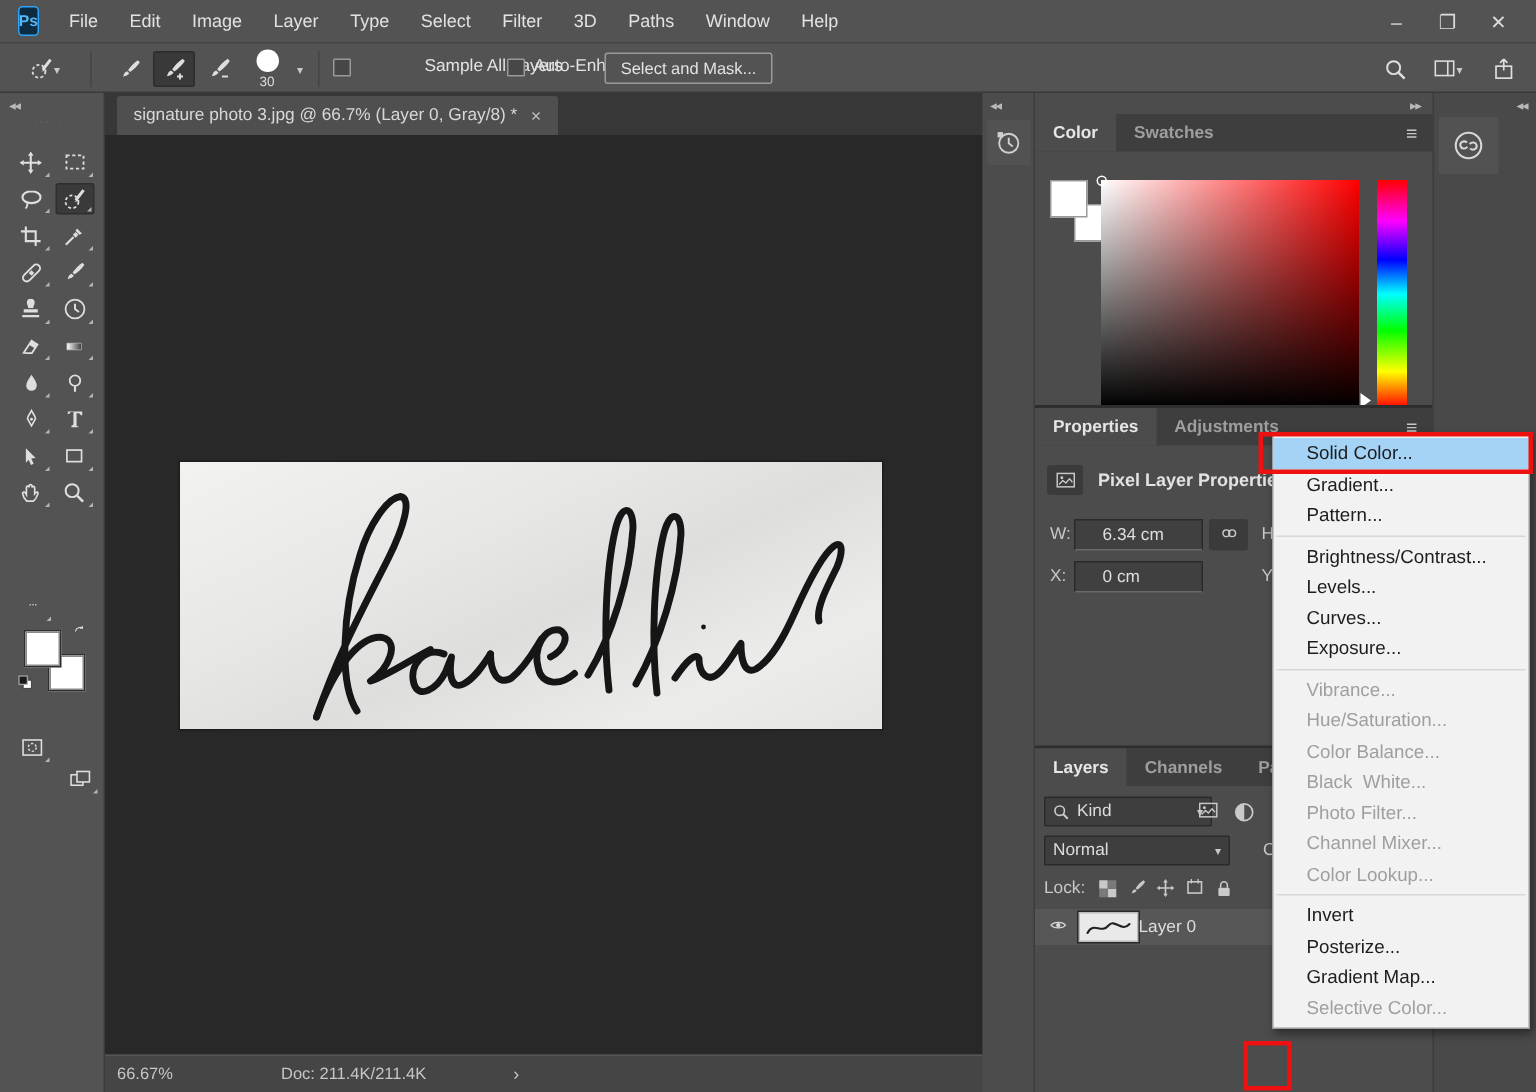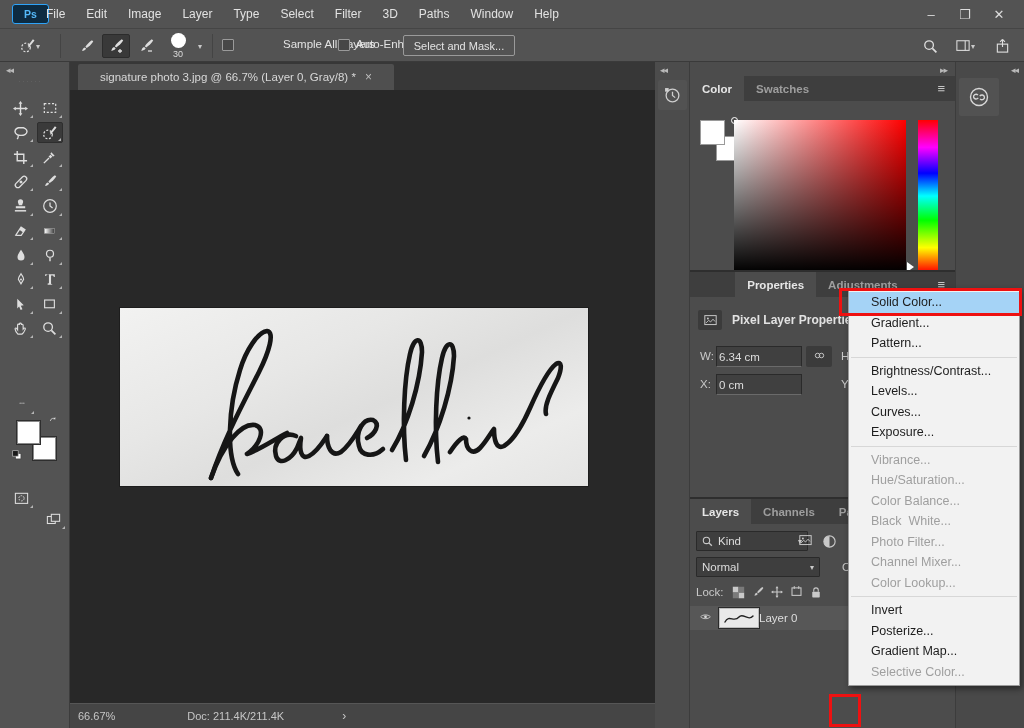--- a/index.html
+++ b/index.html
@@ -2,21 +2,21 @@
 <html><head>
 <meta charset="utf-8">
 <style>
   html,body{margin:0;padding:0;background:#222;}
   *{box-sizing:border-box;font-family:"Liberation Sans",sans-serif;}
   #app{position:relative;width:1024px;height:728px;background:#535353;overflow:hidden;-webkit-font-smoothing:antialiased;}
   .abs{position:absolute;}
   svg{display:block;}
   
   #titlebar{left:0;top:0;width:1024px;height:28px;background:#535353;display:flex;align-items:center;}
-  #pslogo{position:absolute;left:12px;top:4px;width:37px;height:20px;background:#0d2b41;border:1px solid #2fa3f7;border-radius:3px;color:#55b9f9;font-size:10.5px;font-weight:bold;display:flex;align-items:center;justify-content:center;}
+  #pslogo{position:absolute;left:12px;top:4px;width:14px;height:20px;background:#0d2b41;border:1px solid #2fa3f7;border-radius:3px;color:#55b9f9;font-size:10.5px;font-weight:bold;display:flex;align-items:center;justify-content:center;}
   #appmenus{position:absolute;left:46px;top:0;height:28px;display:flex;align-items:center;gap:21px;}
   #appmenus .tmenu{color:#e2e2e2;font-size:12px;cursor:default;}
   #winbtns{position:absolute;right:8px;top:0;height:28px;display:flex;}
   .winbtn{width:34px;height:28px;display:flex;align-items:center;justify-content:center;color:#dcdcdc;font-size:13px;}
   
   #optionsbar{left:0;top:28px;width:1024px;height:34px;background:#535353;border-bottom:1px solid #3a3a3a;border-top:1px solid #454545;}
   .vsep{position:absolute;top:5px;height:24px;width:1px;background:#444;}
   .optbtn{position:absolute;top:5px;height:24px;display:flex;align-items:center;justify-content:center;border-radius:2px;}
   .optbtn.active{background:#393939;border:1px solid #2c2c2c;}
   .chev{color:#c9c9c9;font-size:8px;}
@@ -32,21 +32,21 @@
   .grip{color:#616161;font-size:9px;letter-spacing:1px;text-align:center;}
   #tools{position:absolute;left:6px;top:34px;width:58px;display:grid;grid-template-columns:29px 29px;grid-auto-rows:24.5px;justify-items:center;align-items:center;}
   .tool{width:26px;height:21px;display:flex;align-items:center;justify-content:center;border-radius:2px;position:relative;}
   .tool.active{background:#3a3a3a;border:1px solid #2e2e2e;}
   .tool::after{content:'';position:absolute;right:1px;bottom:1px;border-left:3px solid transparent;border-bottom:3px solid #b5b5b5;}
   #swatches{position:absolute;left:0;top:0;width:70px;height:60px;}
   .swatch{position:absolute;width:25px;height:25px;background:#fff;border:1px solid #2e2e2e;box-shadow:0 0 0 1px #8a8a8a inset;}
   
   #docarea{left:70px;top:62px;width:585px;height:666px;background:#282828;}
   #tabstrip{position:absolute;left:0;top:0;width:585px;height:28px;background:#373737;}
-  #doctab{position:absolute;left:8px;top:2px;height:26px;background:#4f4f4f;border-radius:2px 2px 0 0;display:flex;align-items:center;padding:0 22px;gap:9px;}
+  #doctab{position:absolute;left:8px;top:2px;height:26px;background:#4f4f4f;border-radius:2px 2px 0 0;display:flex;align-items:center;padding:0 11px;gap:9px;}
   #doctab .t{color:#d8d8d8;font-size:11.5px;white-space:nowrap;}
   #doctab .x{color:#bdbdbd;font-size:12px;}
   #canvas{position:absolute;left:0;top:28px;width:585px;height:613px;background:#282828;}
   #photo{position:absolute;left:50px;top:218px;width:468px;height:178px;background:linear-gradient(155deg,#f2f2f1 0%,#e7e7e6 35%,#dededd 55%,#ececeb 80%,#e4e4e3 100%);box-shadow:0 0 0 1px #1d1d1d;}
   #statusbar{position:absolute;left:0;top:641px;width:585px;height:25px;background:#454545;border-top:1px solid #565656;display:flex;align-items:center;}
   #statusbar .z{color:#c6c6c6;font-size:11px;margin-left:8px;}
   #statusbar .d{color:#c6c6c6;font-size:11px;margin-left:72px;}
   #statusbar .c{color:#c6c6c6;font-size:12px;margin-left:58px;}
   
   #dockA{left:655px;top:62px;width:35px;height:666px;background:#4c4c4c;border-right:1px solid #3c3c3c;}
@@ -61,21 +61,21 @@
   .dockdiv{position:absolute;left:0;width:265px;height:2px;background:#2e2e2e;}
   
   #gradsq{position:absolute;left:44px;top:44px;width:172px;height:152px;background:linear-gradient(to bottom,rgba(0,0,0,0),#000),linear-gradient(to right,#fff,#f00);}
   #huestrip{position:absolute;left:228px;top:44px;width:20px;height:152px;background:linear-gradient(to bottom,#f00,#f0f 18%,#00f 35%,#0ff 50%,#0f0 66%,#ff0 84%,#f00);}
   #gradmark{position:absolute;left:41px;top:41px;width:7px;height:7px;border:1.5px solid #fff;border-radius:50%;}
   #huemark{position:absolute;left:217px;top:186px;width:0;height:0;border-top:5px solid transparent;border-bottom:5px solid transparent;border-left:7px solid #fff;}
   .fgbg .fg{position:absolute;left:10px;top:44px;width:25px;height:25px;background:#fff;border:1px solid #9a9a9a;z-index:2;}
   .fgbg .bg{position:absolute;left:26px;top:60px;width:25px;height:25px;background:#fff;border:1px solid #9a9a9a;}
   
   .plabel{position:absolute;color:#c8c8c8;font-size:11.5px;}
-  .pinput{position:absolute;width:86px;height:21px;background:#404040;border:1px solid #2a2a2a;border-bottom-color:#6a6a6a;color:#dedede;font-size:11.5px;line-height:20px;padding-left:2px;}
+  .pinput{position:absolute;width:86px;height:21px;background:#404040;border:1px solid #2a2a2a;border-bottom-color:#6a6a6a;color:#dedede;font-size:11.5px;line-height:20px;padding-left:18px;}
   #linkbtn{position:absolute;left:116px;top:74px;width:26px;height:21px;background:#3b3b3b;border-radius:2px;display:flex;align-items:center;justify-content:center;}
   #proptype{position:absolute;left:8px;top:38px;display:flex;align-items:center;gap:10px;}
   #proptype .icon{width:24px;height:20px;background:#3b3b3b;border-radius:2px;display:flex;align-items:center;justify-content:center;}
   #proptype .txt{color:#e2e2e2;font-size:12px;font-weight:bold;}
   
   .lrow{position:absolute;left:0;width:265px;}
   .dropdown{background:#3e3e3e;border:1px solid #2a2a2a;height:20px;display:flex;align-items:center;color:#dcdcdc;font-size:11.5px;padding:0 5px;gap:5px;border-radius:1px;}
   .dropdown .chev{margin-left:auto;}
   #layerrow{top:107px;height:24px;background:#575757;display:flex;align-items:center;}
   #layerthumb{width:40px;height:20px;background:#e9e9e9;border:1px solid #bbb;outline:1px solid #2a2a2a;margin-left:6px;display:flex;align-items:center;justify-content:center;}
@@ -468,21 +468,21 @@
       </div>
       <div id="gradsq"></div>
       <div id="gradmark"></div>
       <div id="huestrip"></div>
       <div id="huemark"></div>
     </div>
 
     <div class="dockdiv" style="top:208px;"></div>
 
     <div class="abs" style="left:0;top:210px;width:265px;height:225px;">
-      <div class="tabbar" style="top:0;justify-content:center;">
+      <div class="tabbar" style="top:0;">
         <div class="ptab active">Properties</div>
         <div class="ptab">Adjustments</div>
         <div class="hamb" style="top:5px;">≡</div>
       </div>
       <div id="proptype">
         <div class="icon">
             <span>
               <svg width="15" height="13" viewBox="0 0 16 16">
                 <rect x="1" y="2" width="14" height="11" fill="none" stroke="#c9c9c9" stroke-width="1.2"></rect>
                 <circle cx="4.8" cy="5.6" r="1.2" fill="#c9c9c9"></circle>

